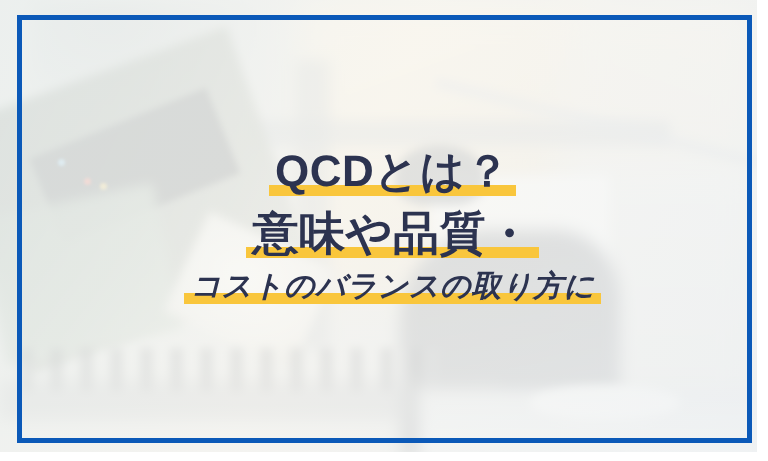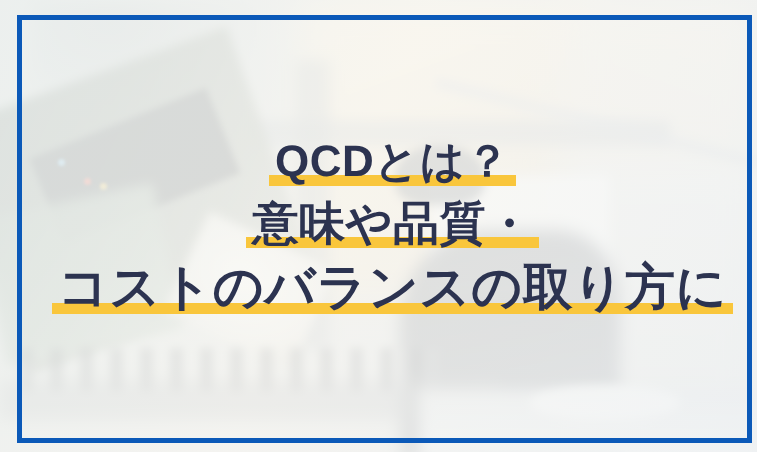--- a/index.html
+++ b/index.html
@@ -247,21 +247,21 @@
     position: relative;
     z-index: 1;
     color: #2C3350;
     font-weight: 700;
     font-size: 44px;
     letter-spacing: 0.5px;
     text-rendering: geometricPrecision;
   }
   .line-1 .txt { font-size: 44px; }
   .line-2 .txt { font-size: 46px; }
-  .line-3 .txt { font-size: 50px; }
+  .line-3 .txt { font-size: 30px; font-style: italic; }
   .line-4 .txt { font-size: 46px; }
 
   .line-1 { margin-bottom: 6px; }
   .line-2 { margin-bottom: 6px; }
   .line-3 { margin-bottom: 6px; }
 </style>
 </head>
 <body>
 
 <div class="canvas">

